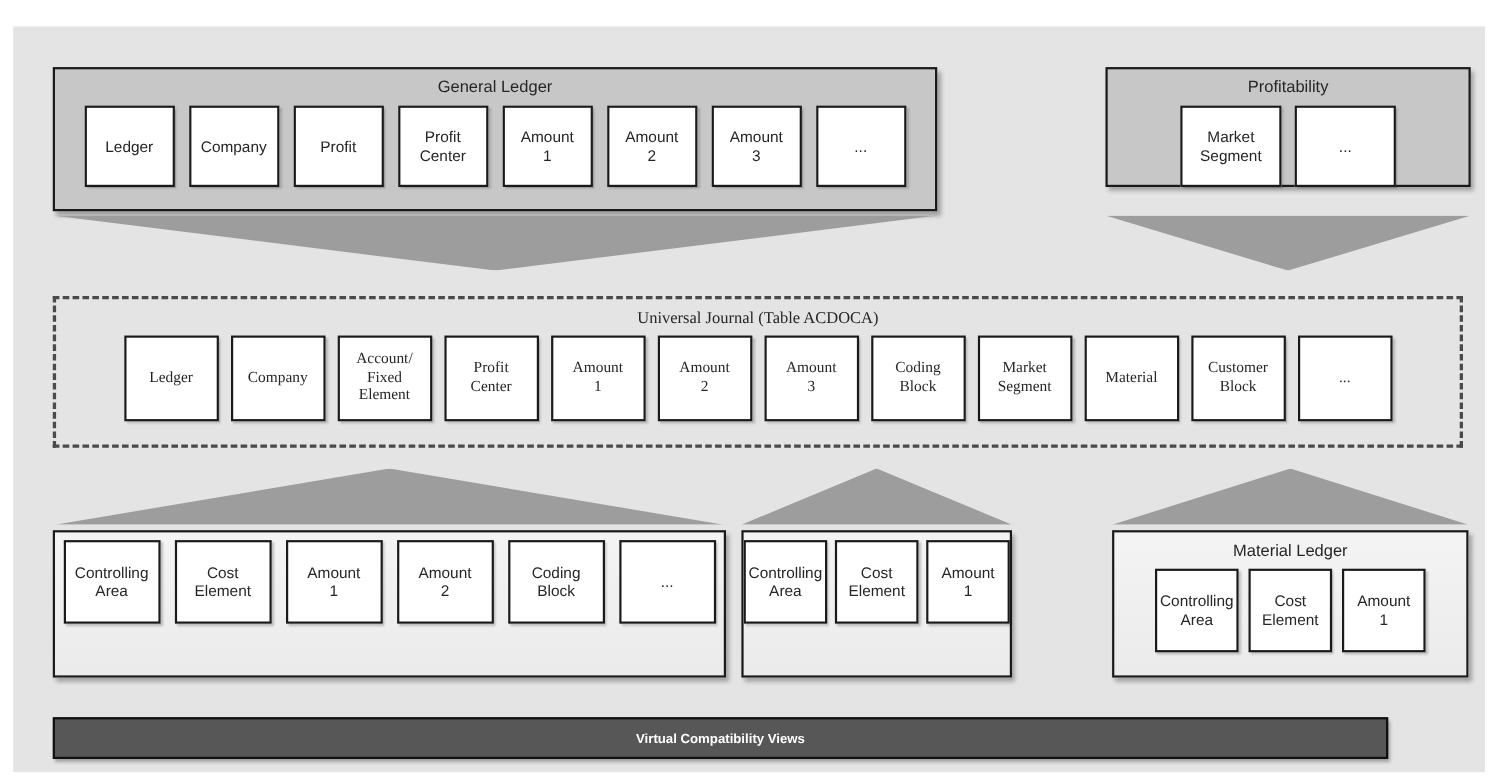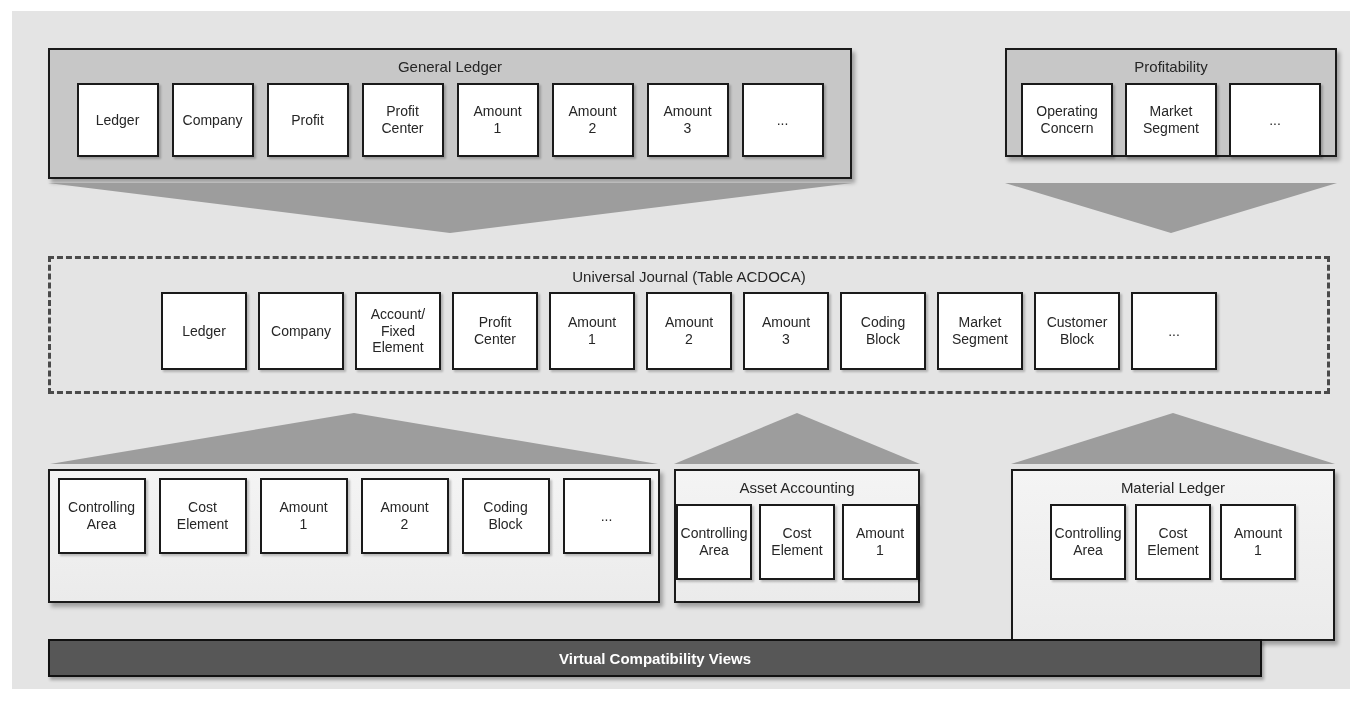--- a/index.html
+++ b/index.html
@@ -3,36 +3,37 @@
 <meta charset="utf-8">
 <style>
   html, body { margin: 0; padding: 0; }
   body {
     width: 1370px; height: 710px;
     background: #ffffff;
     font-family: "Liberation Sans", sans-serif;
     color: var(--text, #262626);
   }
   .canvas { position: relative; width: 1370px; height: 710px; background: #ffffff; overflow: hidden; }
-  .panel  { position: absolute; left: 12px; top: 11px; width: 1338px; height: 678px;
+  .panel  { position: absolute; left: 12px; top: 24px; width: 1338px; height: 678px;
             background: var(--panel_bg, #e4e4e4); }
 
   
   .section {
     position: absolute;
     border: 2px solid var(--border, #1a1a1a);
     box-sizing: border-box;
     box-shadow: 3px 4px 4px rgba(0,0,0,0.30);
   }
   .section.source { background: var(--source_container_fill, #c7c7c7); }
   .section.target { background: linear-gradient(180deg, #f4f4f4 0%, var(--target_container_fill, #eeeeee) 100%); }
   .section.dashed {
     border: 3px dashed var(--dashed_border, #4a4a4a);
     background: transparent;
     box-shadow: none;
+    font-family: Liberation Serif, serif;
   }
   .section-title {
     text-align: center;
     font-size: 15px;
     padding-top: 8px;
     line-height: 18px;
     white-space: nowrap;
   }
   .fields-row {
     display: flex;
@@ -68,21 +69,21 @@
   #universal-journal .field-box  { width: 86px; height: 78px; }
 
   #management-accounting { left: 36px;  top: 458px; width: 612px; height: 134px; }
   #management-accounting .fields-row { gap: 13px; }
   #management-accounting .field-box  { width: 88px; height: 76px; }
 
   #asset-accounting { left: 662px; top: 458px; width: 246px; height: 134px; }
   #asset-accounting .fields-row { gap: 7px; }
   #asset-accounting .field-box  { width: 76px; height: 76px; }
 
-  #material-ledger  { left: 999px; top: 458px; width: 324px; height: 172px; }
+  #material-ledger  { left: 999px; top: 458px; width: 324px; height: 134px; }
   #material-ledger  .fields-row { gap: 9px; }
   #material-ledger  .field-box  { width: 76px; height: 76px; }
 
   
   .arrow { position: absolute; background: var(--arrow, #9d9d9d); }
   .arrow.down { clip-path: polygon(0 0, 100% 0, 50% 100%); }
   .arrow.up   { clip-path: polygon(50% 0, 100% 100%, 0 100%); }
   #arrow-general-ledger { left: 36px;  top: 172px; width: 804px; height: 50px; }
   #arrow-profitability  { left: 993px; top: 172px; width: 332px; height: 50px; }
   #arrow-management     { left: 38px;  top: 402px; width: 608px; height: 51px; }
@@ -92,21 +93,21 @@
   
   #compat-bar {
     position: absolute;
     left: 36px; top: 628px; width: 1214px; height: 38px;
     background: var(--bar_fill, #575757);
     border: 2px solid #111111;
     box-sizing: border-box;
     box-shadow: 2px 3px 3px rgba(0,0,0,0.3);
     display: flex; align-items: center; justify-content: center;
     color: var(--bar_text, #ffffff);
-    font-size: 15px; font-weight: bold;
+    font-size: 12px; font-weight: bold;
   }
 </style>
 </head>
 <body>
 
 <div class="canvas">
   <div class="panel">
 
     <div class="section source" id="general-ledger">
       <div class="section-title">General Ledger</div>
@@ -139,24 +140,20 @@
           <div class="field-box">
             <span>...</span>
           </div>
         </div>
     </div>
 
     <div class="section source" id="profitability">
       <div class="section-title">Profitability</div>
       <div class="fields-row">
           <div class="field-box">
-            <span>Operating
-Concern</span>
-          </div>
-          <div class="field-box">
             <span>Market
 Segment</span>
           </div>
           <div class="field-box">
             <span>...</span>
           </div>
         </div>
     </div>
 
     <div class="arrow down" id="arrow-general-ledger"></div>
@@ -192,20 +189,23 @@
             <span>Amount
 3</span>
           </div>
           <div class="field-box">
             <span>Coding
 Block</span>
           </div>
           <div class="field-box">
             <span>Market
 Segment</span>
+          </div>
+          <div class="field-box">
+            <span>Material</span>
           </div>
           <div class="field-box">
             <span>Customer
 Block</span>
           </div>
           <div class="field-box">
             <span>...</span>
           </div>
         </div>
     </div>
@@ -236,21 +236,20 @@
             <span>Coding
 Block</span>
           </div>
           <div class="field-box">
             <span>...</span>
           </div>
         </div>
     </div>
 
     <div class="section target" id="asset-accounting">
-      <div class="section-title">Asset Accounting</div>
       <div class="fields-row">
           <div class="field-box">
             <span>Controlling
 Area</span>
           </div>
           <div class="field-box">
             <span>Cost
 Element</span>
           </div>
           <div class="field-box">

